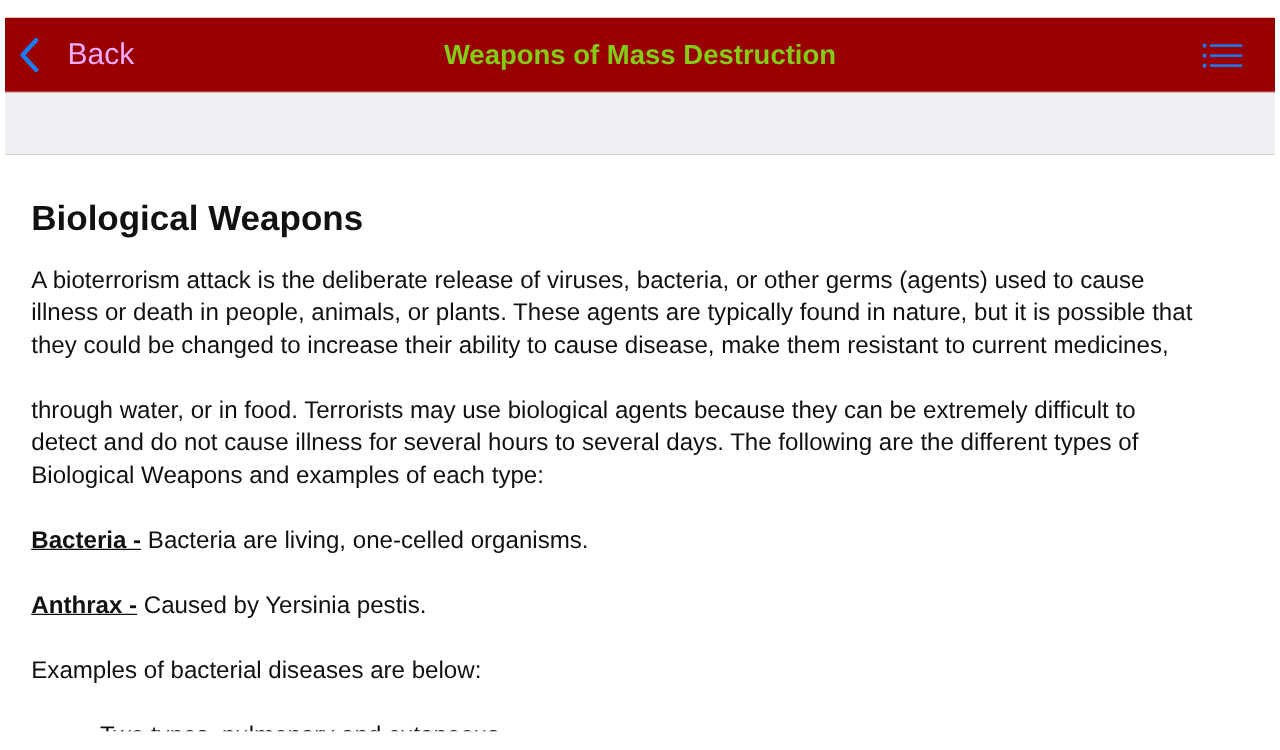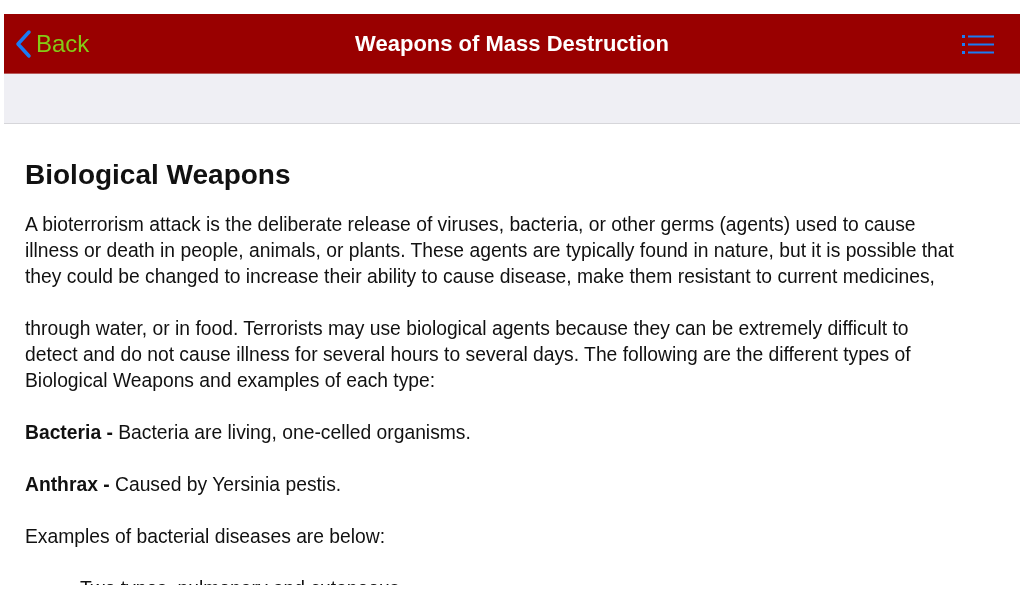--- a/index.html
+++ b/index.html
@@ -1,30 +1,30 @@
 <!DOCTYPE html>
 <html><head>
   <meta charset="utf-8">
   <style>
     html, body { margin: 0; padding: 0; background: #ffffff; }
     body { width: 1024px; height: 600px; position: relative; overflow: hidden; font-family: "Liberation Sans", "DejaVu Sans", sans-serif; }
     .frame { position: absolute; left: 4px; top: 14px; width: 1016px; height: 571px; overflow: hidden; background: #ffffff; }
     .navbar { position: absolute; left: 0; top: 0; width: 1016px; height: 60px; background: #990000; border-bottom: 1px solid #b85a5a; box-sizing: border-box; }
     .back { position: absolute; left: 10px; top: 14px; height: 32px; display: flex; align-items: center; cursor: pointer; }
     .back svg { width: 20px; height: 30px; }
-    .back-label { color: #84cc16; font-size: 24px; margin-left: 2px; }
-    .title { position: absolute; left: 0; right: 0; top: 0; height: 60px; line-height: 60px; text-align: center; color: #ffffff; font-size: 22px; font-weight: bold; pointer-events: none; }
+    .back-label { color: #f0abfc; font-size: 24px; margin-left: 20px; }
+    .title { position: absolute; left: 0; right: 0; top: 0; height: 60px; line-height: 60px; text-align: center; color: #84cc16; font-size: 22px; font-weight: bold; pointer-events: none; }
     .menu { position: absolute; right: 26px; top: 20px; width: 32px; height: 22px; cursor: pointer; }
     .subbar { position: absolute; left: 0; top: 60px; width: 1016px; height: 49px; background: #efeff4; border-bottom: 1px solid #d6d6da; }
     .content { position: absolute; left: 21px; top: 148px; width: 980px; color: #111111; font-size: 19.3px; line-height: 26px; }
     .content h2 { margin: 0; font-size: 28px; font-weight: bold; line-height: 26px; }
     .content p { margin: 0; }
     .para { margin-top: 24px !important; white-space: nowrap; }
     .gap { margin-top: 26px !important; }
-    .content b { font-weight: bold; }
+    .content b { font-weight: bold; text-decoration: underline; }
     ul { margin: 26px 0 0 0; padding: 0 0 0 55px; list-style: none; }
     li { position: relative; white-space: nowrap; }
     li::before { content: ""; position: absolute; left: -18px; top: 11px; width: 7px; height: 7px; border-radius: 50%; background: #111; }
   </style>
 </head>
 <body>
 
 <div class="frame">
   <div class="navbar">
     <div class="back">

